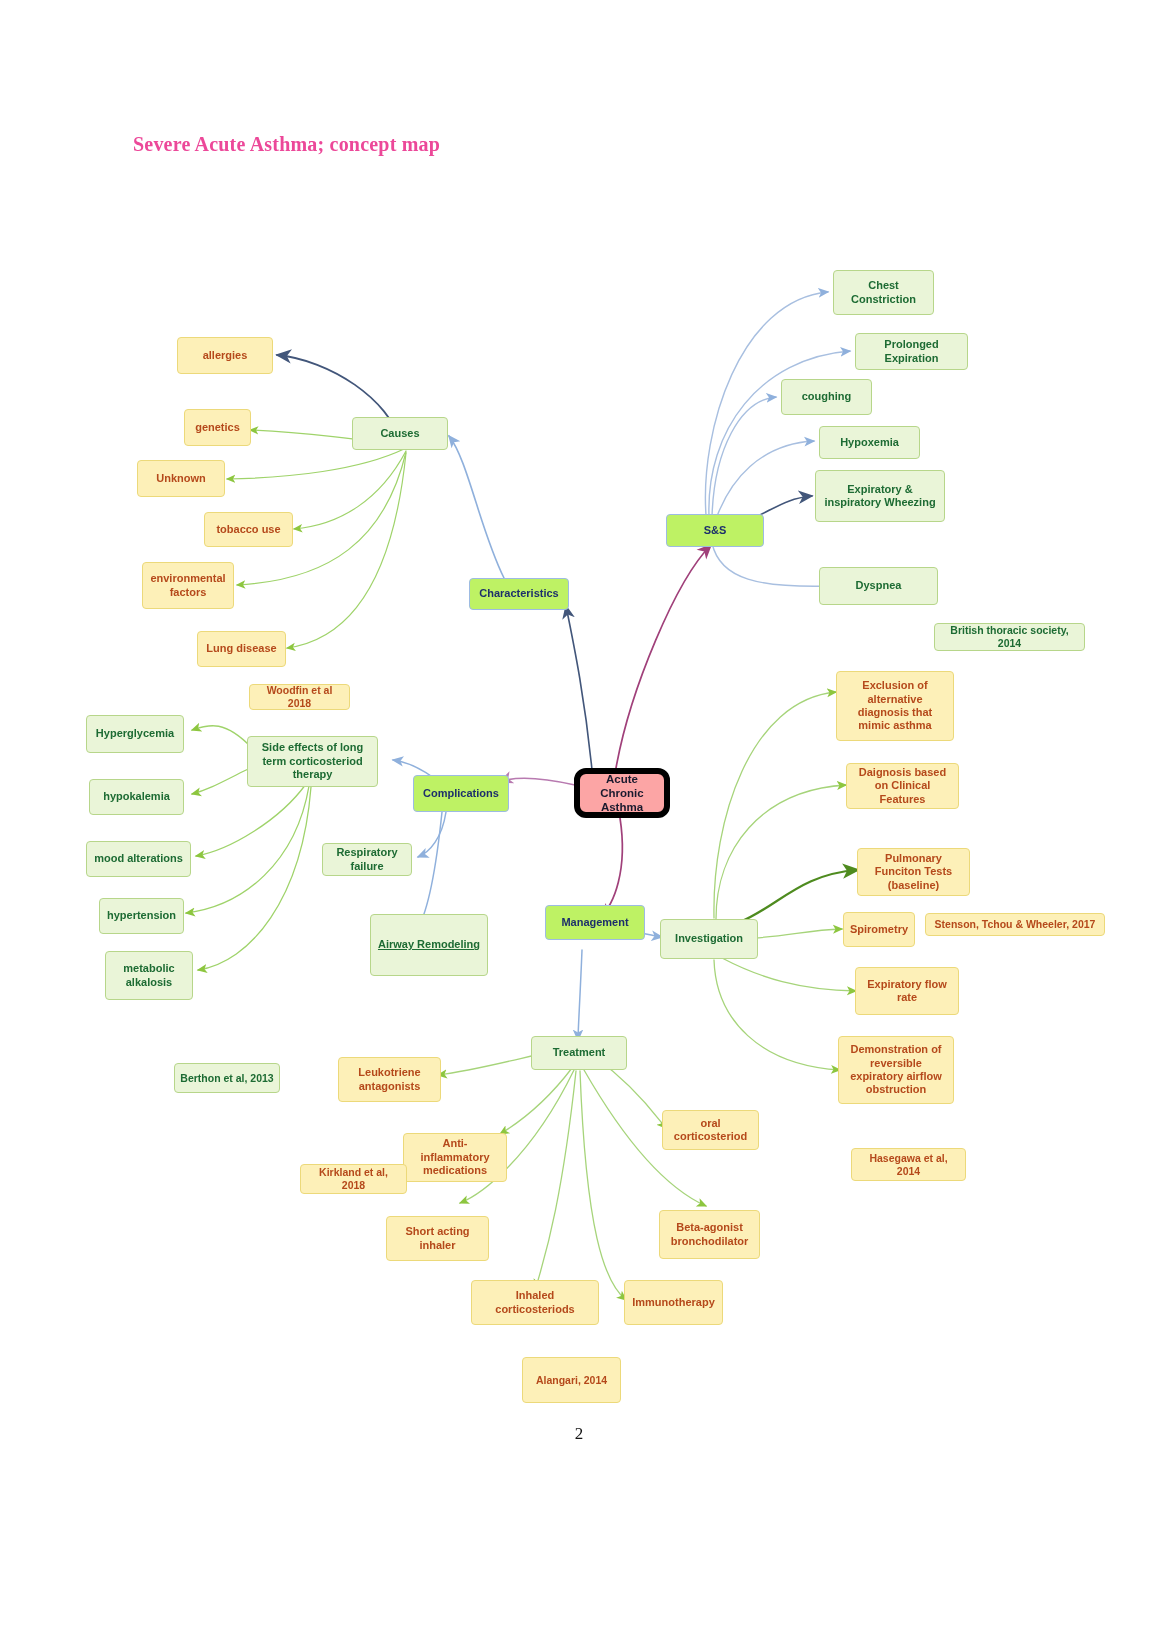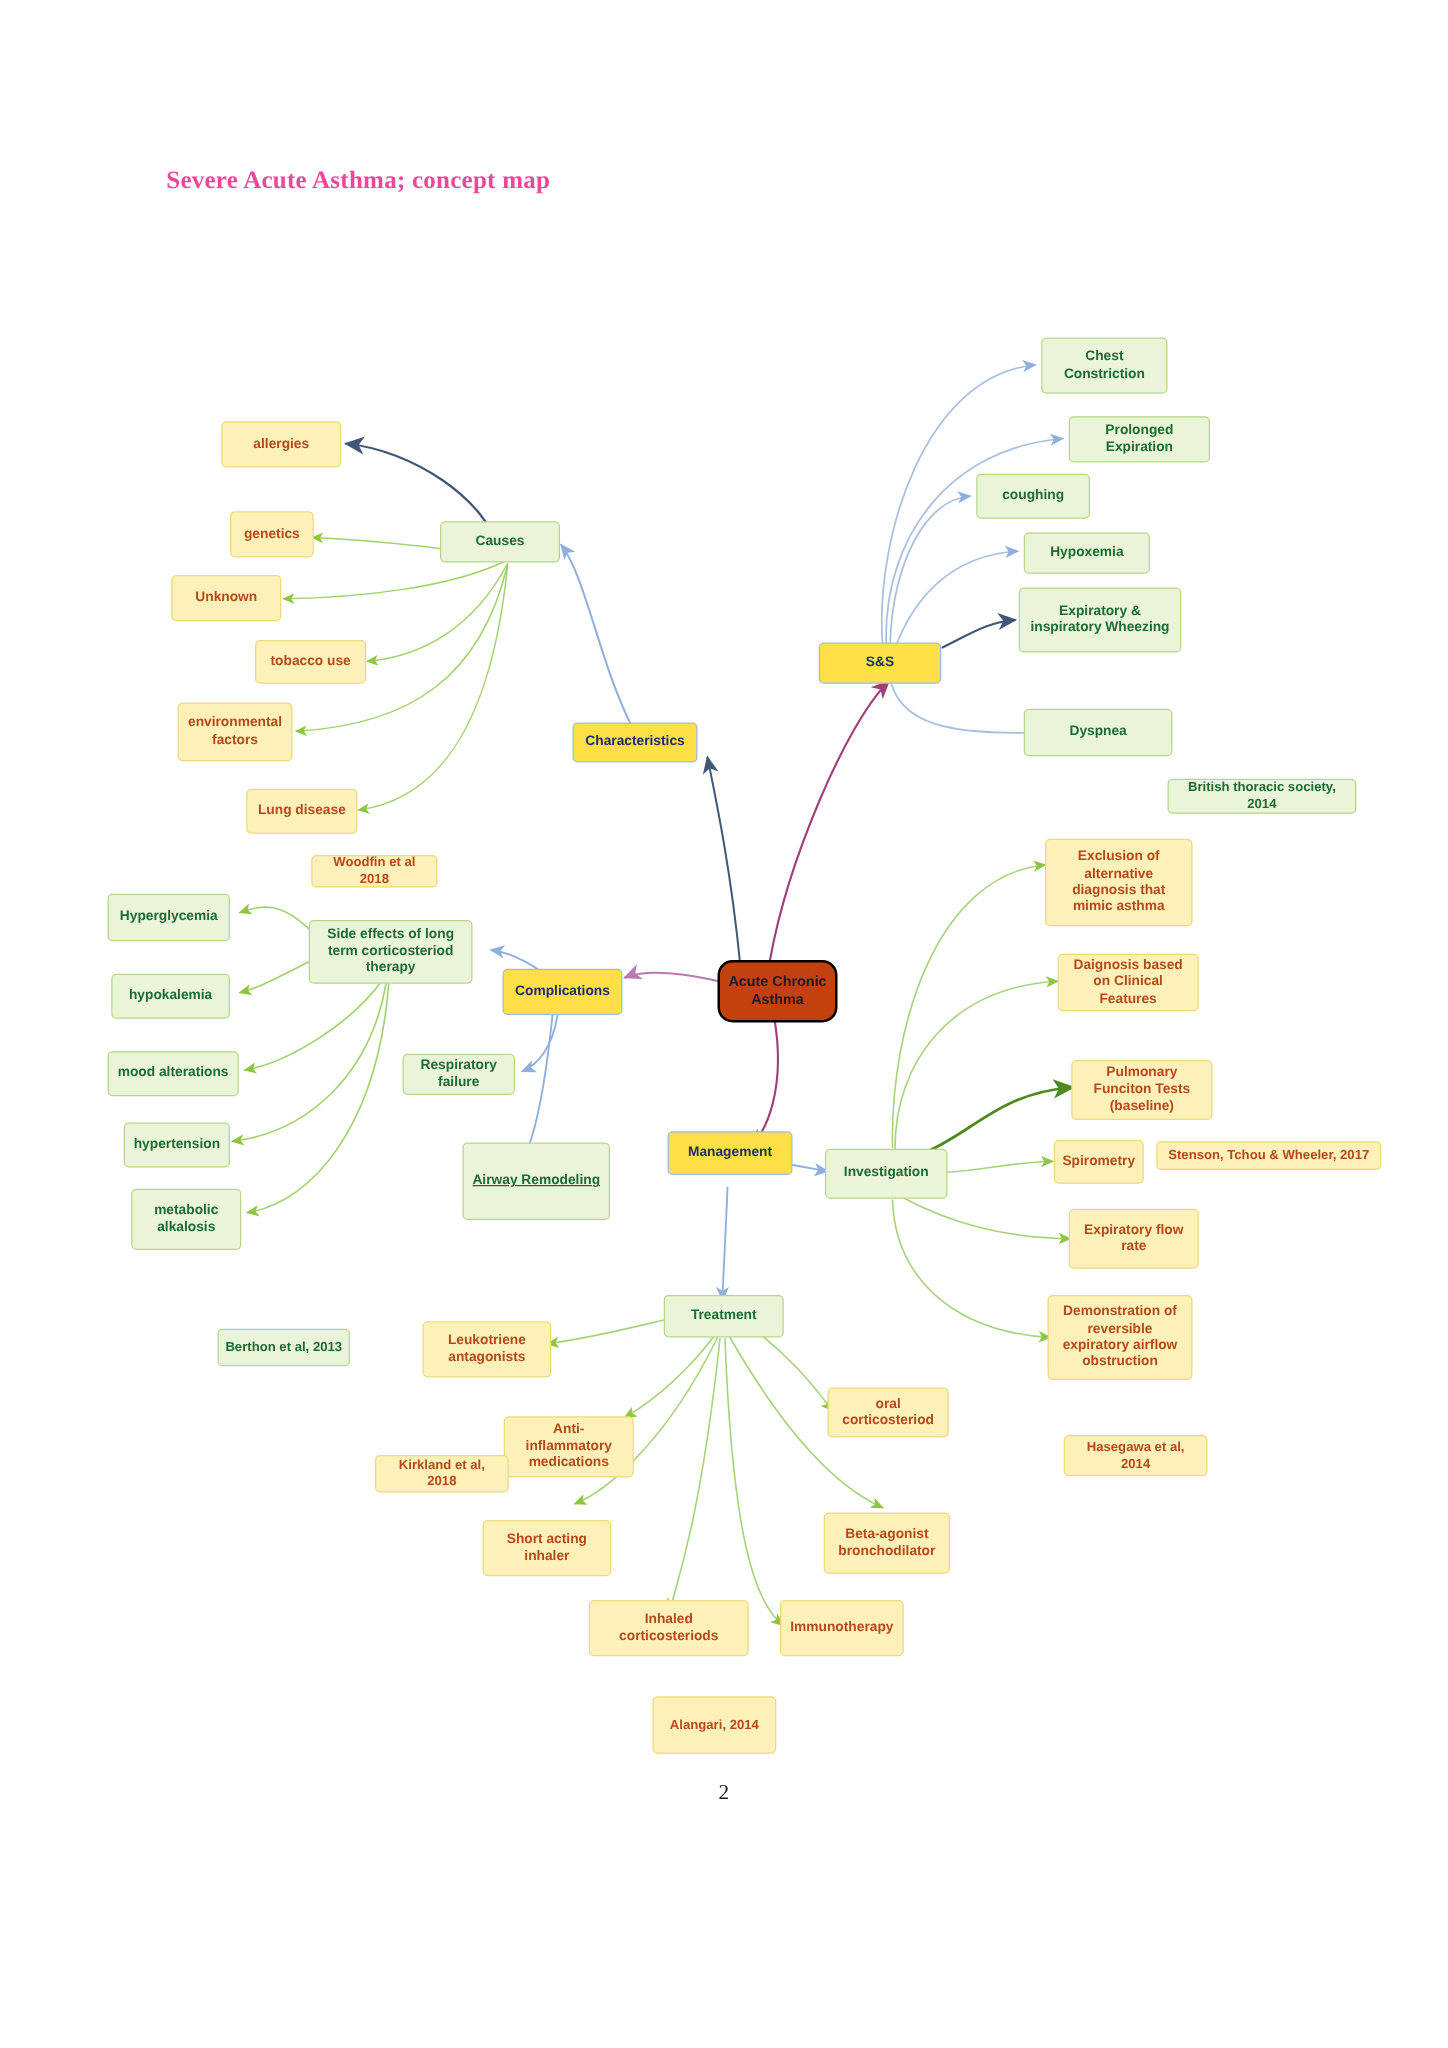--- a/index.html
+++ b/index.html
@@ -25,22 +25,22 @@
     display:flex;align-items:center;justify-content:center;
     text-align:center;line-height:1.22;
     font-weight:bold;font-size:11px;
     border-radius:4px;padding:3px 5px;
     z-index:3;
   }
 
   
   .n-green{background:#eaf5d8;border:1px solid #b7d68a;color:#1d6b33;}
   .n-yellow{background:#fdf0b8;border:1px solid #ecd97a;color:#b5491b;}
-  .n-blue{background:#fde047;border:1px solid #9dbbe3;color:#1d2f6b;}
-  .n-pink{background:#c2410c;border:2px solid #000000;color:#2a2a3d;
+  .n-blue{background:#bef264;border:1px solid #9dbbe3;color:#1d2f6b;margin-left:11px;}
+  .n-pink{background:#fca5a5;border:6px solid #000000;color:#2a2a3d;
           border-radius:12px;color:#1a1a2e;}
 </style>
 </head>
 <body>
 
 <div id="page-title">Severe Acute Asthma; concept map</div>
 
 <svg id="edges" viewBox="0 0 1158 1638" width="1158" height="1638">
   <defs>
     <marker id="ag" markerWidth="9" markerHeight="9" refX="7" refY="4.5" orient="auto">

